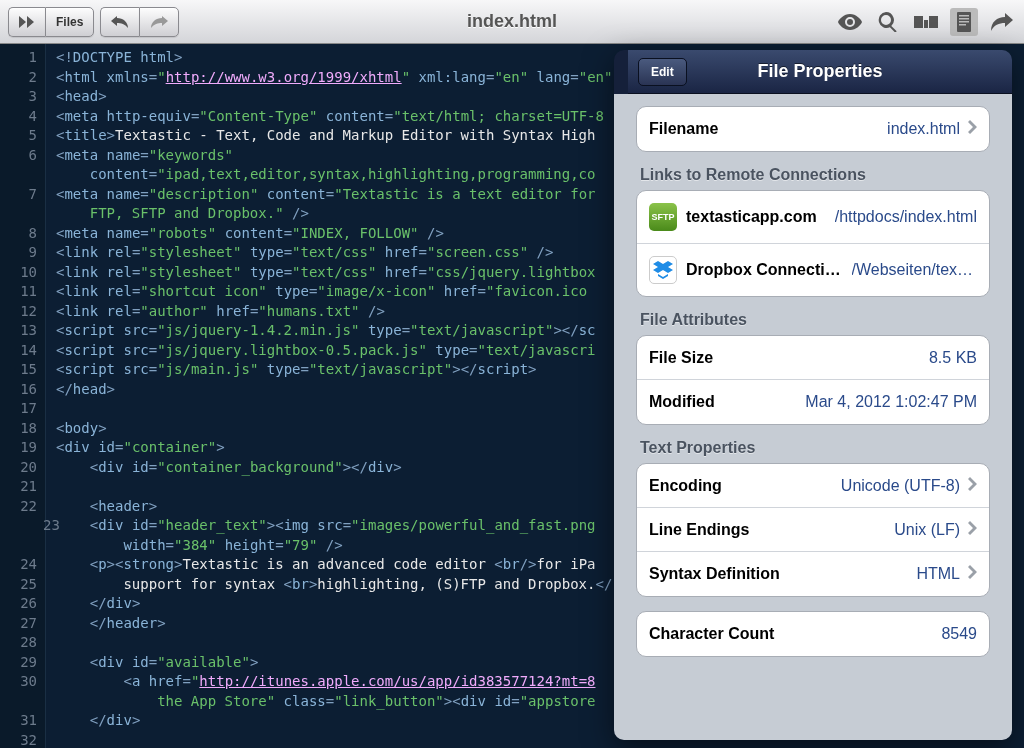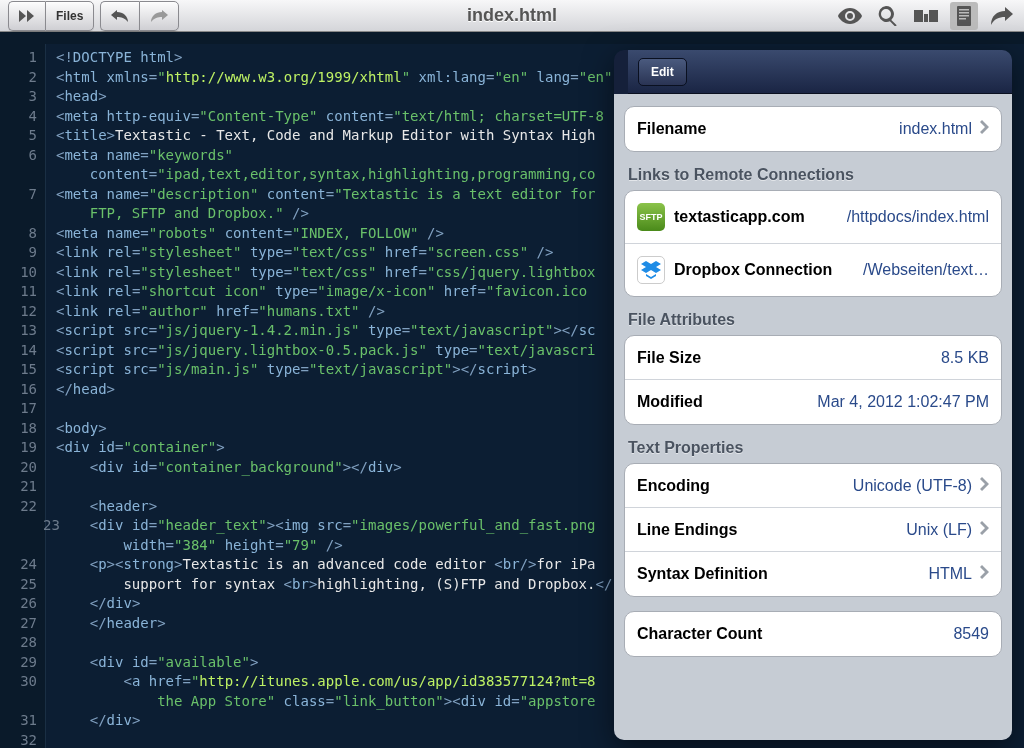--- a/index.html
+++ b/index.html
@@ -1,47 +1,47 @@
 <!DOCTYPE html>
 <html><head>
 <meta charset="utf-8">
 <style>
 * { margin: 0; padding: 0; box-sizing: border-box; }
 body { font-family: -apple-system, "Helvetica Neue", Arial, sans-serif; width: 1024px; height: 748px; overflow: hidden; background: #0a1a2a; position: relative; }
 
 
-.toolbar { height: 32px; background: linear-gradient(to bottom, #f7f7f8, #d4d5d9); border-bottom: 1px solid #888; display: flex; align-items: center; padding: 12px 8px; position: relative; }
+.toolbar { height: 44px; background: linear-gradient(to bottom, #f7f7f8, #d4d5d9); border-bottom: 1px solid #888; display: flex; align-items: center; padding: 12px 8px; position: relative; }
 .tb-btn { height: 30px; background: linear-gradient(to bottom, #fdfdfd, #cfcfd3); border: 1px solid #8a8a8f; border-radius: 5px; box-shadow: 0 1px 0 rgba(255,255,255,0.5) inset, 0 1px 1px rgba(0,0,0,0.1); display: inline-flex; align-items: center; justify-content: center; padding: 0 10px; margin-right: 6px; font-size: 12px; color: #333; font-weight: bold; cursor: pointer; }
 .tb-btn svg { display: block; }
 .tb-seg { display: inline-flex; margin-right: 6px; }
 .tb-seg .tb-btn { border-radius: 0; margin-right: 0; border-right-width: 0; }
 .tb-seg .tb-btn:first-child { border-radius: 5px 0 0 5px; }
 .tb-seg .tb-btn:last-child { border-radius: 0 5px 5px 0; border-right-width: 1px; }
 .tb-title { position: absolute; left: 0; right: 0; text-align: center; font-size: 18px; font-weight: bold; color: #555; text-shadow: 0 1px 0 #fff; pointer-events: none; }
 .tb-right { margin-left: auto; display: flex; gap: 10px; align-items: center; }
 .tb-icon { width: 28px; height: 28px; display: flex; align-items: center; justify-content: center; color: #555; cursor: pointer; }
 
 
 .editor { position: absolute; top: 44px; left: 0; right: 0; bottom: 0; display: flex; font-family: Menlo, Consolas, monospace; font-size: 14px; line-height: 19.5px; background: #0c1e33; color: #ddd; }
 .gutter { width: 46px; text-align: right; padding: 4px 8px 0 0; color: #6d7b8c; background: #0a1a2a; border-right: 1px solid #1a2f44; user-select: none; }
 .code { flex: 1; padding: 4px 0 0 10px; white-space: pre; overflow: hidden; }
 .t-punct { color: #80a0c0; }
 .t-tag { color: #8ab4d8; }
 .t-attr { color: #8ab4d8; }
 .t-str { color: #6ac16a; }
-.t-url { color: #bef264; }
+.t-url { color: #f0abfc; text-decoration: underline; }
 .t-text { color: #e8e8e8; }
 
 
 .popover { position: absolute; top: 50px; right: 12px; width: 398px; height: 690px; background: #15203a; border-radius: 10px; box-shadow: 0 8px 30px rgba(0,0,0,0.5); overflow: hidden; display: flex; flex-direction: column; }
 .popover::before { content: ""; position: absolute; top: -10px; right: 60px; border: 10px solid transparent; border-bottom-color: #2a3a5e; }
 .pop-header { height: 44px; background: linear-gradient(to bottom, #3a4a6e, #1a2544); display: flex; align-items: center; padding: 0 10px; position: relative; border-bottom: 1px solid #0a1020; margin-left: 14px; }
 .pop-title { position: absolute; left: 0; right: 0; text-align: center; font-size: 18px; font-weight: bold; color: #fff; text-shadow: 0 -1px 0 rgba(0,0,0,0.5); pointer-events: none; }
 .pop-edit { height: 28px; padding: 0 12px; background: linear-gradient(to bottom, #4a5a7e, #2a3454); border: 1px solid #0a1020; border-radius: 5px; color: #fff; font-size: 12px; font-weight: bold; display: flex; align-items: center; cursor: pointer; }
-.pop-body { flex: 1; background: #c6ccd4; overflow-y: auto; padding: 12px 10px; }
+.pop-body { flex: 1; background: #c6ccd4; overflow-y: auto; padding: 12px 22px; }
 .section-header { font-size: 16px; font-weight: bold; color: #4a5360; text-shadow: 0 1px 0 rgba(255,255,255,0.5); margin: 14px 4px 6px; }
 .section-header:first-child { margin-top: 0; }
 .group { background: #fff; border: 1px solid #a8adb5; border-radius: 10px; overflow: hidden; }
 .row { display: flex; align-items: center; padding: 12px 12px; border-bottom: 1px solid #d0d4da; min-height: 44px; }
 .row:last-child { border-bottom: none; }
 .row-label { font-size: 16px; font-weight: bold; color: #000; flex: 0 0 auto; }
 .row-value { font-size: 16px; color: #2a4a8a; margin-left: auto; text-align: right; white-space: nowrap; overflow: hidden; text-overflow: ellipsis; }
 .chevron { margin-left: 8px; color: #9aa0a8; flex: 0 0 auto; }
 .row-icon { width: 28px; height: 28px; border-radius: 5px; margin-right: 9px; flex: 0 0 auto; display: flex; align-items: center; justify-content: center; font-size: 9px; font-weight: bold; color: #fff; }
 .icon-sftp { background: linear-gradient(to bottom, #8bc34a, #4a8a1a); }
@@ -141,20 +141,21 @@
       <div style="height: 39px;">30</div>
       <div style="height: 19.5px;">31</div>
       <div style="height: 19.5px;">32</div>
     </div>
   <div class="code" id="code"><div><span class="t-punct">&lt;!</span><span class="t-tag">DOCTYPE html</span><span class="t-punct">&gt;</span></div><div><span class="t-punct">&lt;</span><span class="t-tag">html</span> <span class="t-attr">xmlns</span><span class="t-punct">=</span><span class="t-str">"</span><span class="t-url">http://www.w3.org/1999/xhtml</span><span class="t-str">"</span> <span class="t-attr">xml:lang</span><span class="t-punct">=</span><span class="t-str">"en"</span> <span class="t-attr">lang</span><span class="t-punct">=</span><span class="t-str">"en"</span></div><div><span class="t-punct">&lt;</span><span class="t-tag">head</span><span class="t-punct">&gt;</span></div><div><span class="t-punct">&lt;</span><span class="t-tag">meta</span> <span class="t-attr">http-equiv</span><span class="t-punct">=</span><span class="t-str">"Content-Type"</span> <span class="t-attr">content</span><span class="t-punct">=</span><span class="t-str">"text/html; charset=UTF-8</span></div><div><span class="t-punct">&lt;</span><span class="t-tag">title</span><span class="t-punct">&gt;</span><span class="t-text">Textastic - Text, Code and Markup Editor with Syntax High</span></div><div><span class="t-punct">&lt;</span><span class="t-tag">meta</span> <span class="t-attr">name</span><span class="t-punct">=</span><span class="t-str">"keywords"</span><br>    <span class="t-attr">content</span><span class="t-punct">=</span><span class="t-str">"ipad,text,editor,syntax,highlighting,programming,co</span></div><div><span class="t-punct">&lt;</span><span class="t-tag">meta</span> <span class="t-attr">name</span><span class="t-punct">=</span><span class="t-str">"description"</span> <span class="t-attr">content</span><span class="t-punct">=</span><span class="t-str">"Textastic is a text editor for</span><br>    <span class="t-str">FTP, SFTP and Dropbox."</span> <span class="t-punct">/&gt;</span></div><div><span class="t-punct">&lt;</span><span class="t-tag">meta</span> <span class="t-attr">name</span><span class="t-punct">=</span><span class="t-str">"robots"</span> <span class="t-attr">content</span><span class="t-punct">=</span><span class="t-str">"INDEX, FOLLOW"</span> <span class="t-punct">/&gt;</span></div><div><span class="t-punct">&lt;</span><span class="t-tag">link</span> <span class="t-attr">rel</span><span class="t-punct">=</span><span class="t-str">"stylesheet"</span> <span class="t-attr">type</span><span class="t-punct">=</span><span class="t-str">"text/css"</span> <span class="t-attr">href</span><span class="t-punct">=</span><span class="t-str">"screen.css"</span> <span class="t-punct">/&gt;</span></div><div><span class="t-punct">&lt;</span><span class="t-tag">link</span> <span class="t-attr">rel</span><span class="t-punct">=</span><span class="t-str">"stylesheet"</span> <span class="t-attr">type</span><span class="t-punct">=</span><span class="t-str">"text/css"</span> <span class="t-attr">href</span><span class="t-punct">=</span><span class="t-str">"css/jquery.lightbox</span></div><div><span class="t-punct">&lt;</span><span class="t-tag">link</span> <span class="t-attr">rel</span><span class="t-punct">=</span><span class="t-str">"shortcut icon"</span> <span class="t-attr">type</span><span class="t-punct">=</span><span class="t-str">"image/x-icon"</span> <span class="t-attr">href</span><span class="t-punct">=</span><span class="t-str">"favicon.ico</span></div><div><span class="t-punct">&lt;</span><span class="t-tag">link</span> <span class="t-attr">rel</span><span class="t-punct">=</span><span class="t-str">"author"</span> <span class="t-attr">href</span><span class="t-punct">=</span><span class="t-str">"humans.txt"</span> <span class="t-punct">/&gt;</span></div><div><span class="t-punct">&lt;</span><span class="t-tag">script</span> <span class="t-attr">src</span><span class="t-punct">=</span><span class="t-str">"js/jquery-1.4.2.min.js"</span> <span class="t-attr">type</span><span class="t-punct">=</span><span class="t-str">"text/javascript"</span><span class="t-punct">&gt;&lt;/</span><span class="t-tag">sc</span></div><div><span class="t-punct">&lt;</span><span class="t-tag">script</span> <span class="t-attr">src</span><span class="t-punct">=</span><span class="t-str">"js/jquery.lightbox-0.5.pack.js"</span> <span class="t-attr">type</span><span class="t-punct">=</span><span class="t-str">"text/javascri</span></div><div><span class="t-punct">&lt;</span><span class="t-tag">script</span> <span class="t-attr">src</span><span class="t-punct">=</span><span class="t-str">"js/main.js"</span> <span class="t-attr">type</span><span class="t-punct">=</span><span class="t-str">"text/javascript"</span><span class="t-punct">&gt;&lt;/</span><span class="t-tag">script</span><span class="t-punct">&gt;</span></div><div><span class="t-punct">&lt;/</span><span class="t-tag">head</span><span class="t-punct">&gt;</span></div><div>&nbsp;</div><div><span class="t-punct">&lt;</span><span class="t-tag">body</span><span class="t-punct">&gt;</span></div><div><span class="t-punct">&lt;</span><span class="t-tag">div</span> <span class="t-attr">id</span><span class="t-punct">=</span><span class="t-str">"container"</span><span class="t-punct">&gt;</span></div><div>    <span class="t-punct">&lt;</span><span class="t-tag">div</span> <span class="t-attr">id</span><span class="t-punct">=</span><span class="t-str">"container_background"</span><span class="t-punct">&gt;&lt;/</span><span class="t-tag">div</span><span class="t-punct">&gt;</span></div><div>&nbsp;</div><div>    <span class="t-punct">&lt;</span><span class="t-tag">header</span><span class="t-punct">&gt;</span></div><div>    <span class="t-punct">&lt;</span><span class="t-tag">div</span> <span class="t-attr">id</span><span class="t-punct">=</span><span class="t-str">"header_text"</span><span class="t-punct">&gt;&lt;</span><span class="t-tag">img</span> <span class="t-attr">src</span><span class="t-punct">=</span><span class="t-str">"images/powerful_and_fast.png</span><br>        <span class="t-attr">width</span><span class="t-punct">=</span><span class="t-str">"384"</span> <span class="t-attr">height</span><span class="t-punct">=</span><span class="t-str">"79"</span> <span class="t-punct">/&gt;</span></div><div>    <span class="t-punct">&lt;</span><span class="t-tag">p</span><span class="t-punct">&gt;&lt;</span><span class="t-tag">strong</span><span class="t-punct">&gt;</span><span class="t-text">Textastic is an advanced code editor </span><span class="t-punct">&lt;</span><span class="t-tag">br</span><span class="t-punct">/&gt;</span><span class="t-text">for iPa</span></div><div>        <span class="t-text">support for syntax </span><span class="t-punct">&lt;</span><span class="t-tag">br</span><span class="t-punct">&gt;</span><span class="t-text">highlighting, (S)FTP and Dropbox.</span><span class="t-punct">&lt;/</span></div><div>    <span class="t-punct">&lt;/</span><span class="t-tag">div</span><span class="t-punct">&gt;</span></div><div>    <span class="t-punct">&lt;/</span><span class="t-tag">header</span><span class="t-punct">&gt;</span></div><div>&nbsp;</div><div>    <span class="t-punct">&lt;</span><span class="t-tag">div</span> <span class="t-attr">id</span><span class="t-punct">=</span><span class="t-str">"available"</span><span class="t-punct">&gt;</span></div><div>        <span class="t-punct">&lt;</span><span class="t-tag">a</span> <span class="t-attr">href</span><span class="t-punct">=</span><span class="t-str">"</span><span class="t-url">http://itunes.apple.com/us/app/id383577124?mt=8</span><br>            <span class="t-str">the App Store"</span> <span class="t-attr">class</span><span class="t-punct">=</span><span class="t-str">"link_button"</span><span class="t-punct">&gt;&lt;</span><span class="t-tag">div</span> <span class="t-attr">id</span><span class="t-punct">=</span><span class="t-str">"appstore</span></div><div>    <span class="t-punct">&lt;/</span><span class="t-tag">div</span><span class="t-punct">&gt;</span></div><div>&nbsp;</div></div>
 </div>
 
 <div class="popover">
   <div class="pop-header">
     <div class="pop-edit">Edit</div>
+    <div class="pop-title">File Properties</div>
   </div>
   <div class="pop-body">
 
     <div class="group">
       <div class="row">
         <div class="row-label">Filename</div>
         <div class="row-value">index.html</div>
         <div class="chevron">
           <svg width="9" height="14" viewBox="0 0 9 14">
               <path fill="currentColor" d="M2 0l7 7-7 7-2-2 5-5-5-5z"></path>

